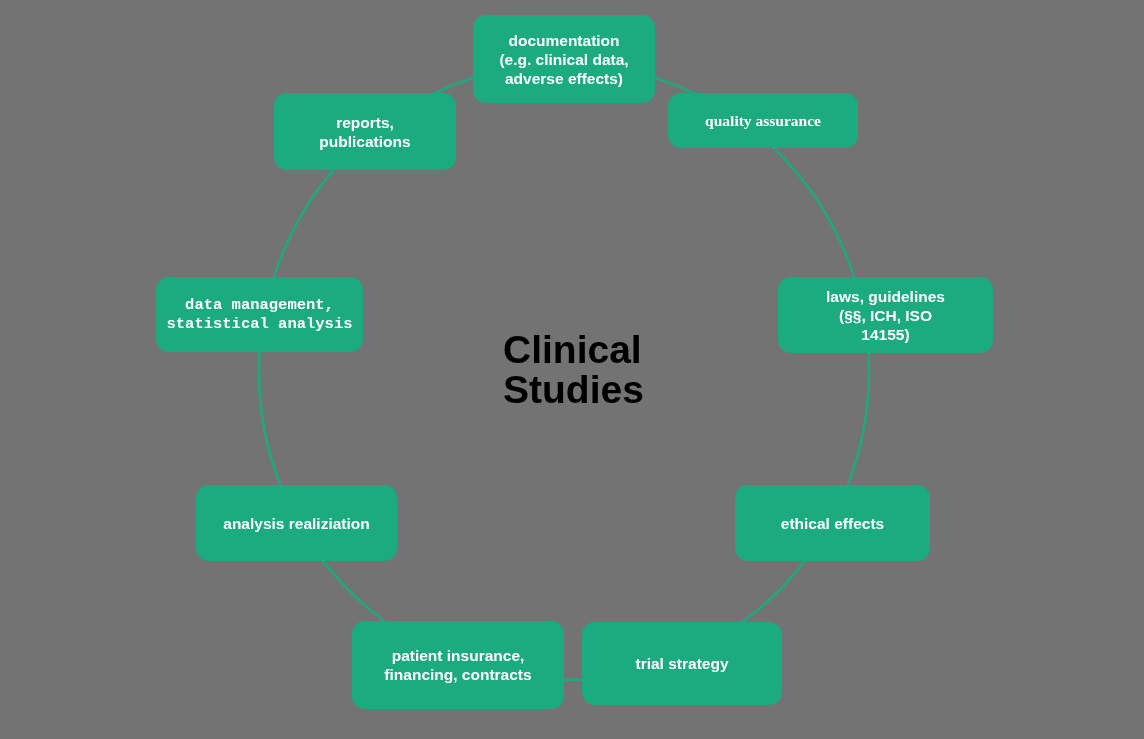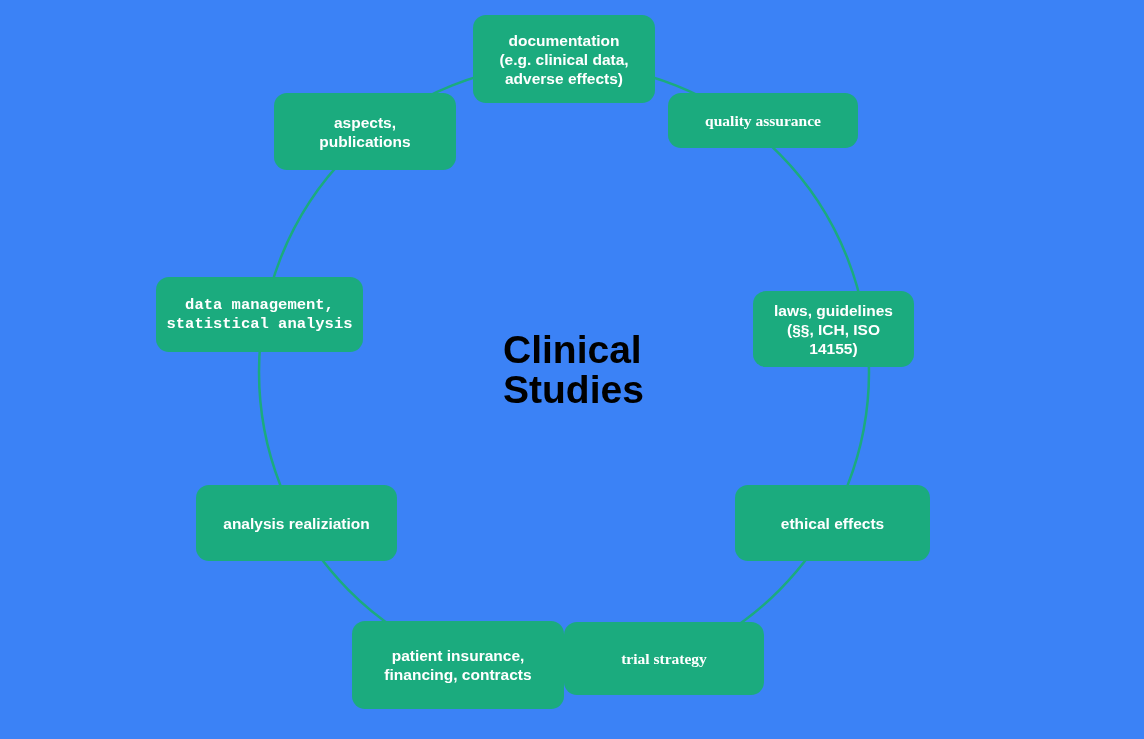--- a/index.html
+++ b/index.html
@@ -5,21 +5,21 @@
   html, body {
     margin: 0;
     padding: 0;
     background: #ffffff;
     font-family: "Liberation Sans", sans-serif;
   }
   .canvas {
     position: relative;
     width: 1144px;
     height: 739px;
-    background: #3b82f6;
+    background: #737373;
     overflow: hidden;
   }
   .connector-svg {
     position: absolute;
     left: 0;
     top: 0;
     width: 1144px;
     height: 739px;
   }
   .node {
@@ -35,23 +35,23 @@
   .node-label {
     color: #ffffff;
     font-weight: bold;
     font-size: 15.5px;
     line-height: 19px;
     text-align: center;
     white-space: pre-line;
   }
   .node-documentation   { left: 473px; top: 15px;  width: 182px; height: 88px; }
   .node-quality         { left: 668px; top: 93px;  width: 190px; height: 55px; font-family: Liberation Serif, serif; }
-  .node-laws            { left: 753px; top: 277px; width: 161px; height: 76px; margin-top: 14px; }
+  .node-laws            { left: 778px; top: 277px; width: 215px; height: 76px; }
   .node-ethical         { left: 735px; top: 485px; width: 195px; height: 76px; }
-  .node-trial           { left: 564px; top: 622px; width: 200px; height: 73px; font-family: Liberation Serif, serif; }
+  .node-trial           { left: 582px; top: 622px; width: 200px; height: 83px; }
   .node-patient         { left: 352px; top: 621px; width: 212px; height: 88px; }
   .node-clinical-real   { left: 196px; top: 485px; width: 201px; height: 76px; }
   .node-data-mgmt       { left: 156px; top: 277px; width: 207px; height: 75px; font-family: Liberation Mono, monospace; }
   .node-reports         { left: 274px; top: 93px;  width: 182px; height: 77px; }
   .center-label {
     position: absolute;
     left: 503px;
     top: 330px;
     color: #000000;
     font-weight: bold;
@@ -102,20 +102,20 @@
   <div class="node node-clinical-real">
     <span class="node-label">analysis realiziation</span>
   </div>
 
   <div class="node node-data-mgmt">
     <span class="node-label">data management,
 statistical analysis</span>
   </div>
 
   <div class="node node-reports">
-    <span class="node-label">aspects,
+    <span class="node-label">reports,
 publications</span>
   </div>
 
   <div class="center-label">Clinical
 Studies</div>
 
 </div>
 
 </body></html>

